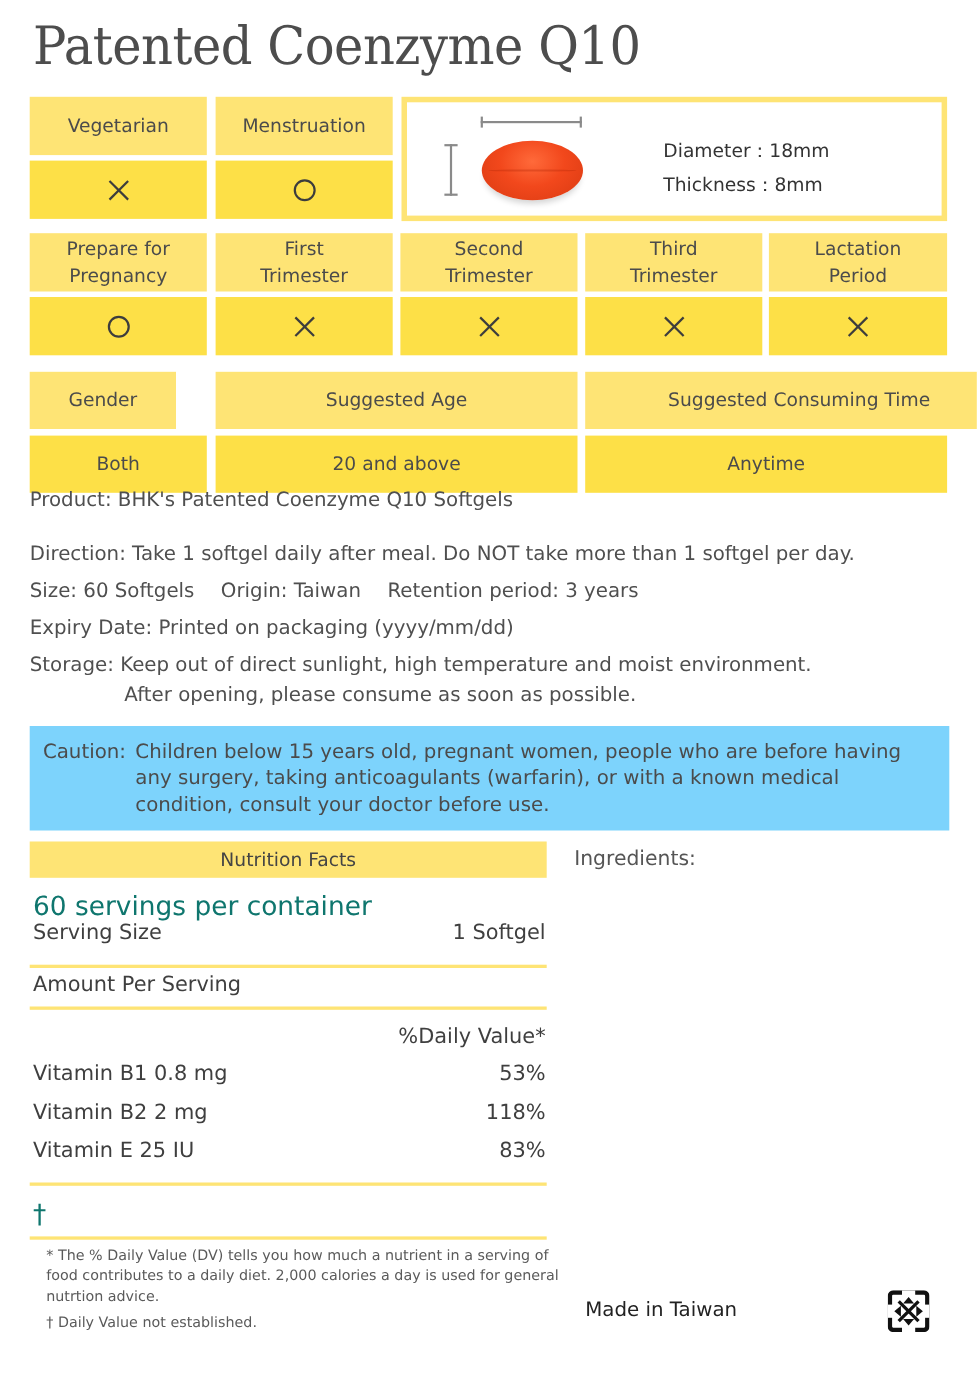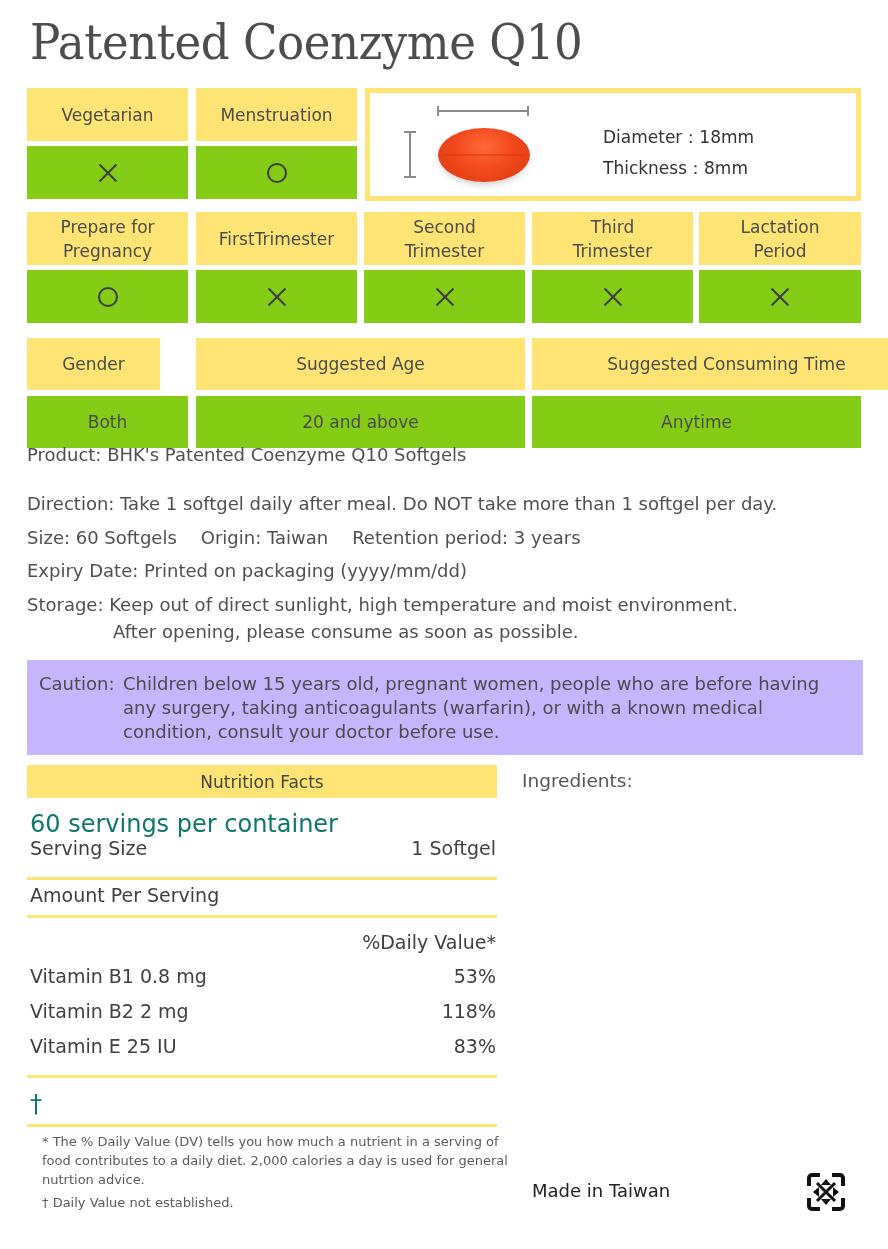--- a/index.html
+++ b/index.html
@@ -9,21 +9,21 @@
   .title {
     left: 30px; top: 14px; font-family: "DejaVu Serif", "Liberation Serif", serif;
     font-size: 48px; letter-spacing: -0.5px; color: #4d4d4d; white-space: nowrap;
     transform: scaleX(0.94); transform-origin: left top;
   }
   .cell {
     position: absolute; display: flex; align-items: center; justify-content: center;
     text-align: center; color: #4b4b4b; font-size: 17px; line-height: 24px;
   }
   .hdr { background: #fee475; }
-  .val { background: #84cc16; }
+  .val { background: #fde047; }
   .circle { width: 20px; height: 20px; border: 2px solid #3d3d3d; border-radius: 50%; }
   .xmark { position: relative; width: 20px; height: 20px; }
   .xmark::before, .xmark::after {
     content: ""; position: absolute; left: 9px; top: -2px; width: 2px; height: 24px; background: #3d3d3d;
   }
   .xmark::before { transform: rotate(45deg); }
   .xmark::after { transform: rotate(-45deg); }
 
   .pillbox {
     left: 365px; top: 88px; width: 496px; height: 113px;
@@ -42,21 +42,21 @@
   }
   .pill::after {
     content:""; position:absolute; left: 6px; right: 6px; top: 26px; height: 2px;
     background: rgba(180,40,10,0.35); border-radius: 50%;
   }
   .dim { font-size: 17px; color: #333; white-space: nowrap; }
 
   .info { left: 27px; font-size: 18px; color: #4f4f4f; white-space: nowrap; line-height: 24px; }
   .info .gap { display: inline-block; width: 24px; }
   .caution {
-    left: 27px; top: 660px; width: 836px; height: 95px; background: #c4b5fd;
+    left: 27px; top: 660px; width: 836px; height: 95px; background: #7dd3fc;
     font-size: 18px; line-height: 24px; color: #4b4b4b; padding: 12px 12px 0 12px;
   }
   .caution .lbl { position: absolute; left: 12px; top: 12px; }
   .caution .txt { position: absolute; left: 96px; top: 12px; width: 720px; }
 
   .nf-head {
     left: 27px; top: 765px; width: 470px; height: 33px; background: #fee475;
     display: flex; align-items: center; justify-content: center; font-size: 17px; color: #444;
   }
   .rule { left: 27px; width: 470px; height: 3px; background: #fee475; }
@@ -91,21 +91,21 @@
 <div class="abs dim" style="left:603px;top:157px;">Thickness：8mm</div>
 
 <div class="cell hdr" style="left:27px;top:212px;width:161px;height:53px;flex-direction:column;">
   <span>Prepare for</span>
   <span>Pregnancy</span>
 </div>
 <div class="cell val" style="left:27px;top:270px;width:161px;height:53px;">
   <span class="circle"></span>
 </div>
 
-<div class="cell hdr" style="left:196px;top:212px;width:161px;height:53px;">
+<div class="cell hdr" style="left:196px;top:212px;width:161px;height:53px;flex-direction:column;">
   <span>First</span>
   <span>Trimester</span>
 </div>
 <div class="cell val" style="left:196px;top:270px;width:161px;height:53px;">
   <span class="xmark"></span>
 </div>
 
 <div class="cell hdr" style="left:364px;top:212px;width:161px;height:53px;flex-direction:column;">
   <span>Second</span>
   <span>Trimester</span>

